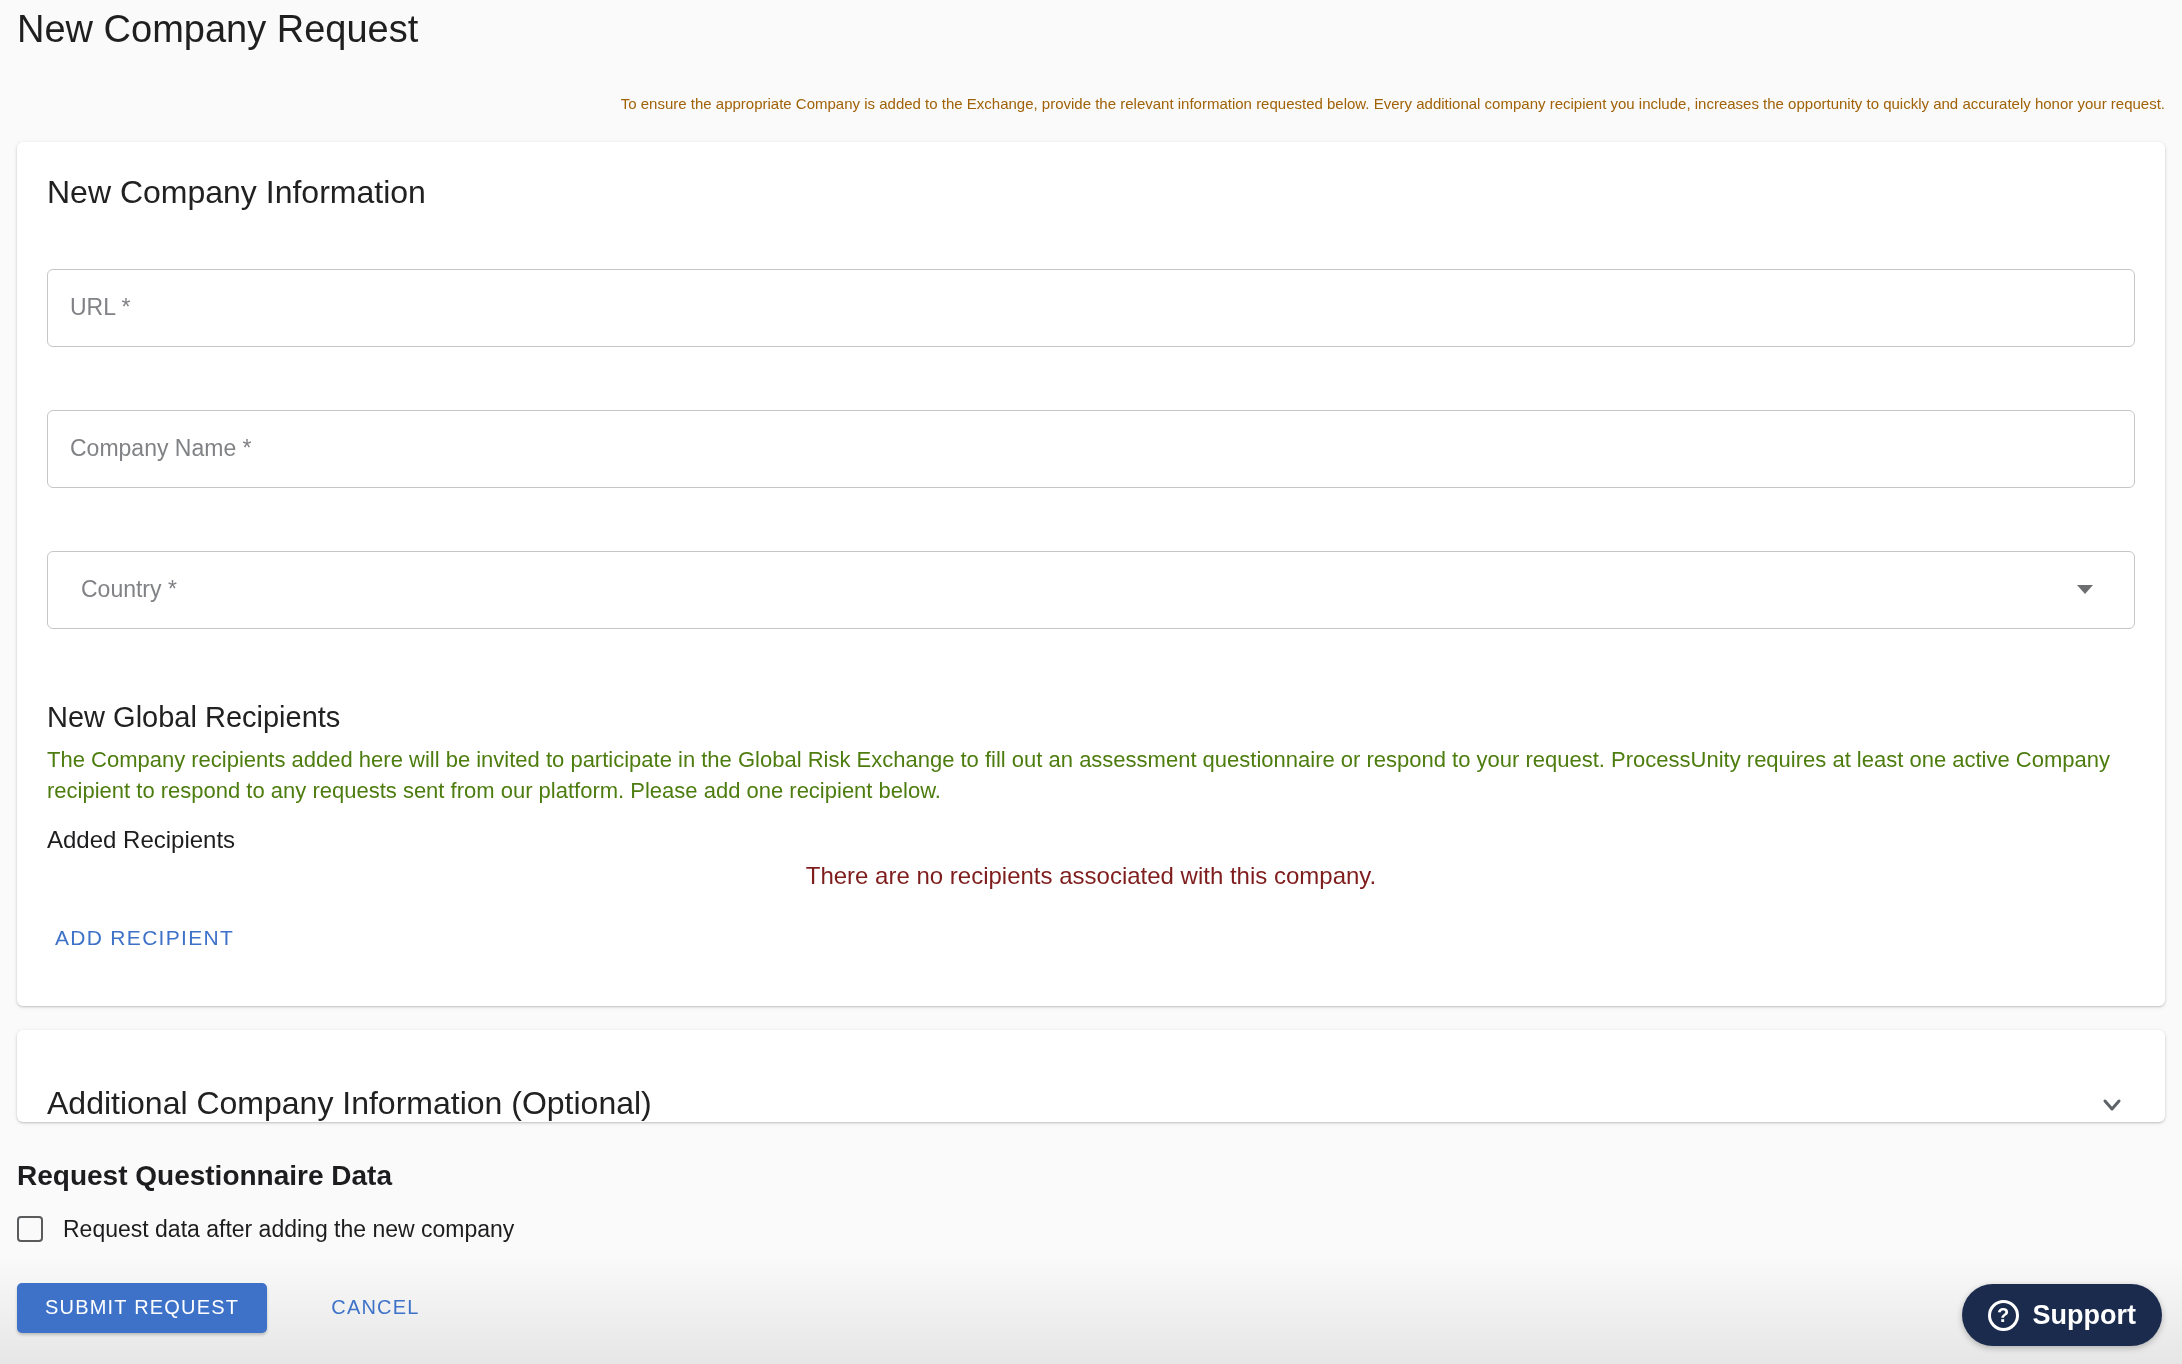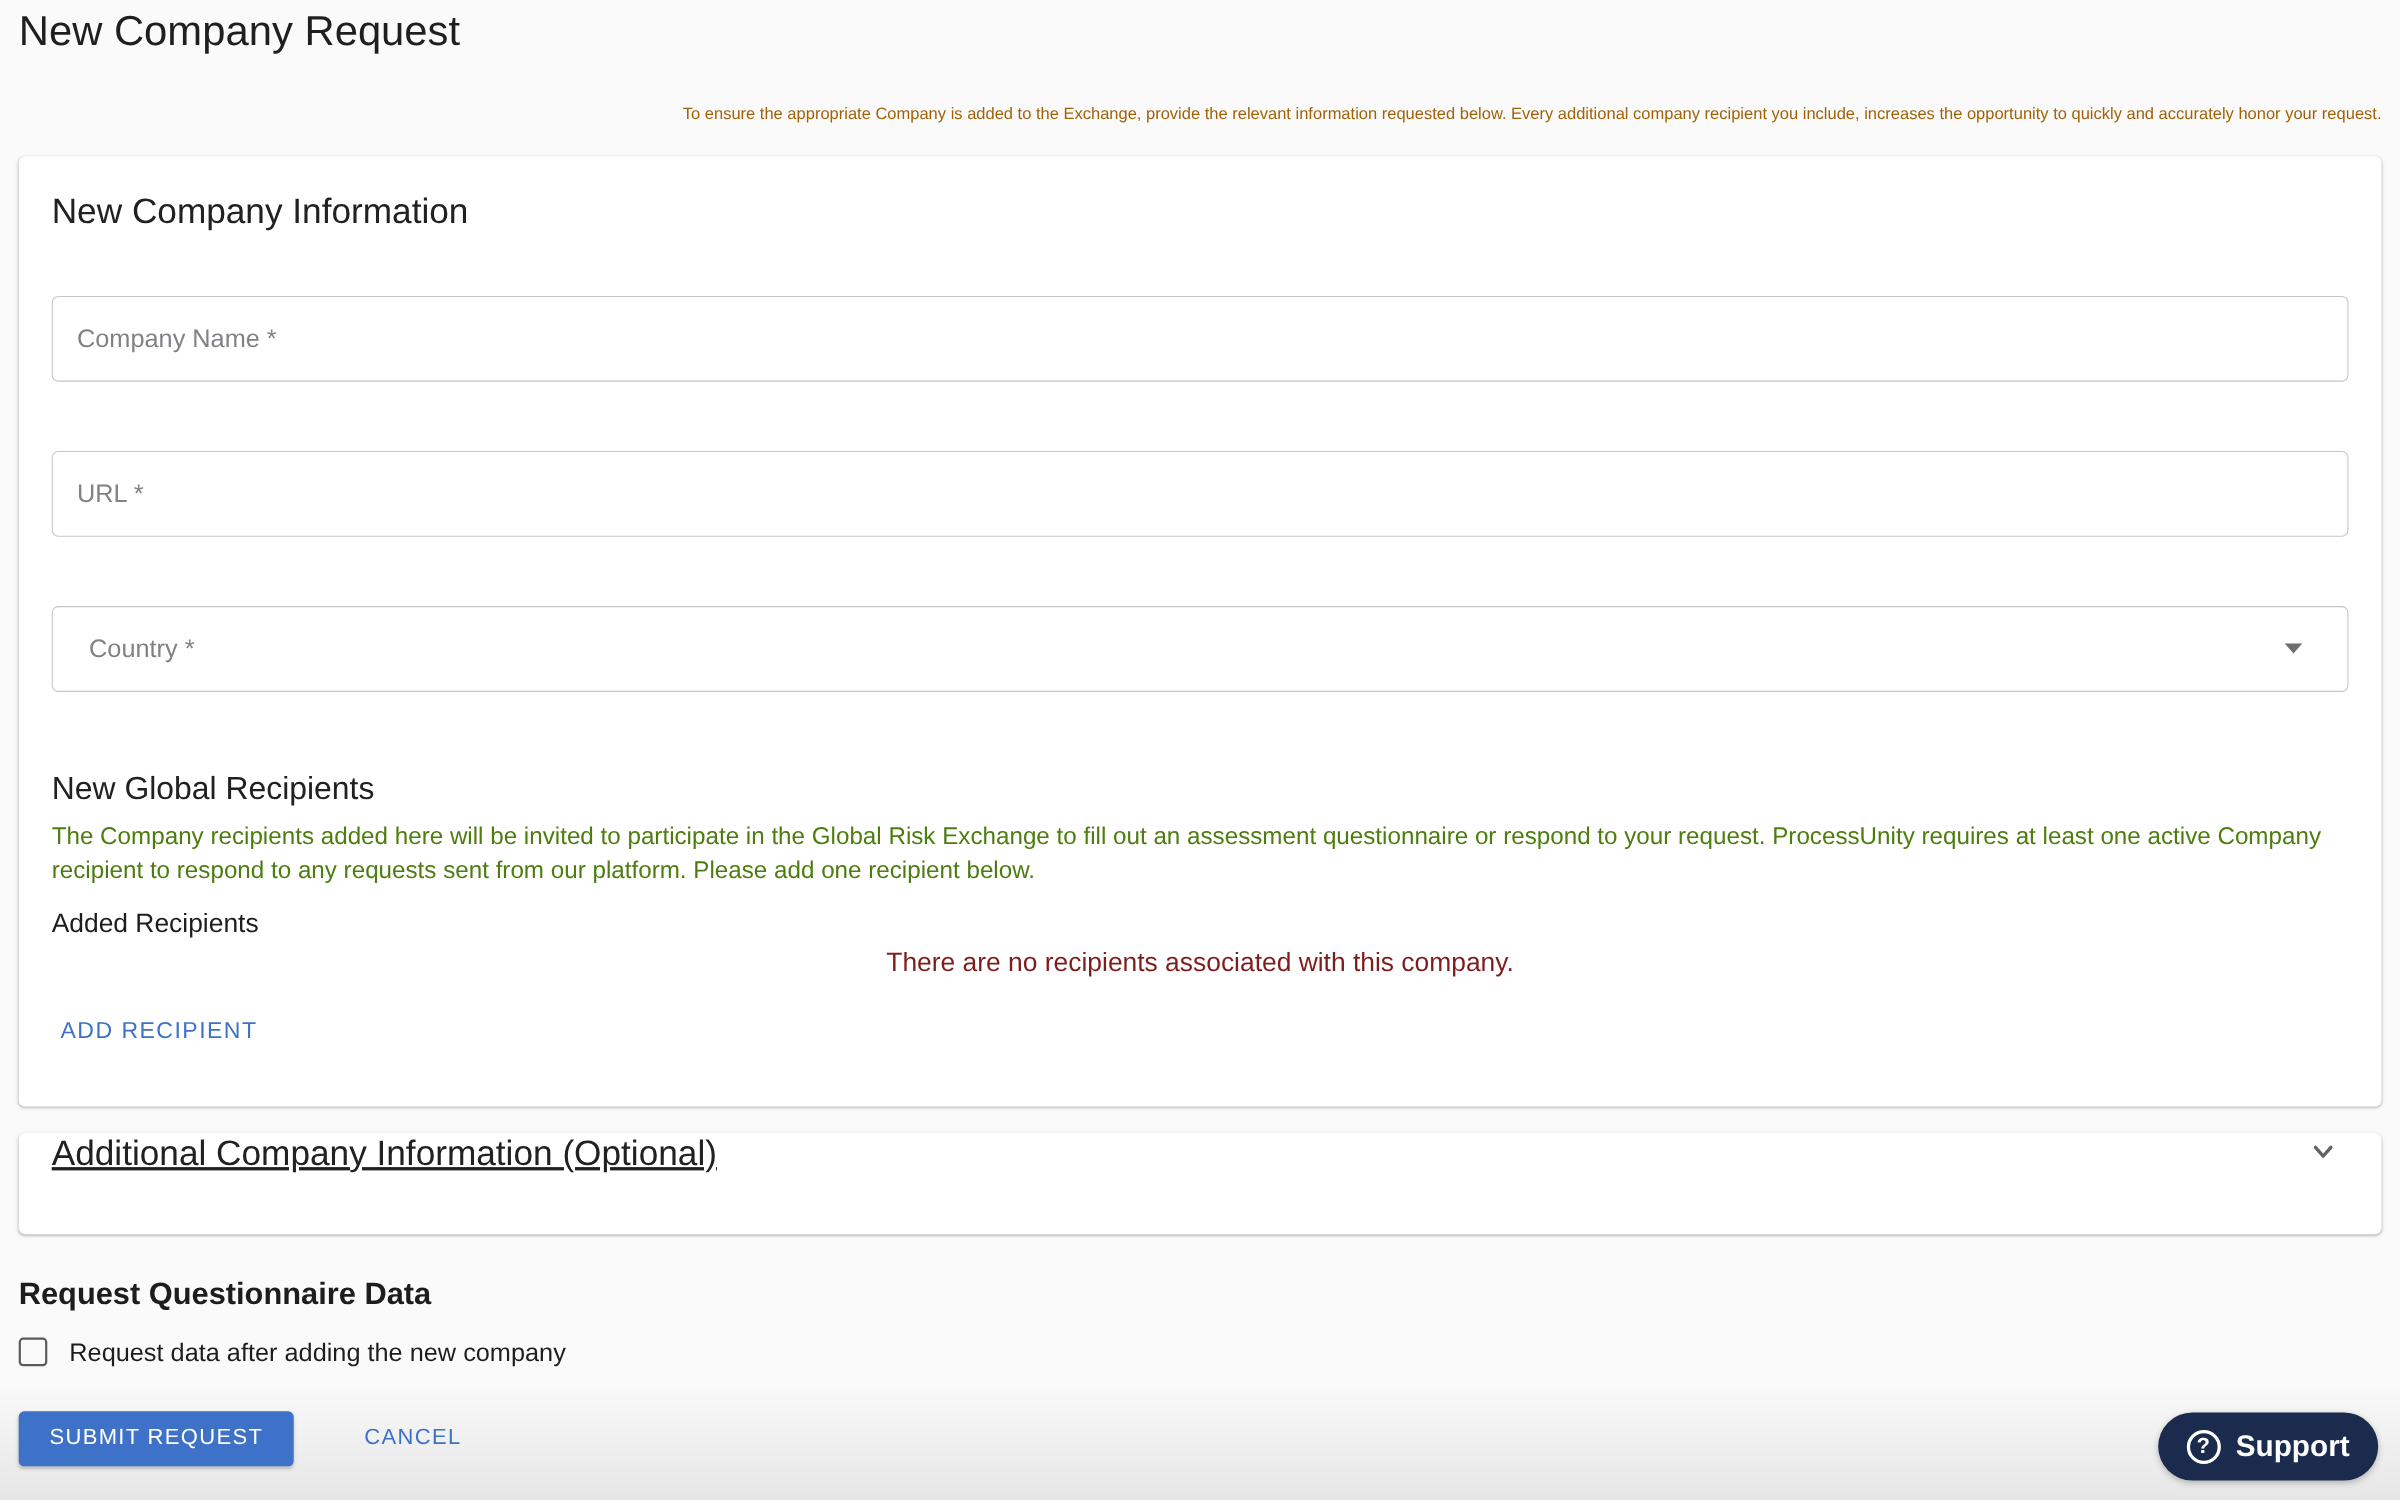--- a/index.html
+++ b/index.html
@@ -116,25 +116,24 @@
     font-size: 21px;
     font-family: "Liberation Sans", sans-serif;
     letter-spacing: 1.3px;
     cursor: pointer;
   }
 
   .card.accordion {
     margin-top: 24px;
     height: 92px;
     display: flex;
-    align-items: flex-start;
+    align-items: flex-end;
     justify-content: space-between;
     padding: 0 30px;
     cursor: pointer;
-    text-decoration: underline;
   }
   .accordion-heading {
     font-size: 32px;
     font-weight: 400;
     color: #212121;
     margin: 0;
   }
   .chevron { display: flex; align-items: center; margin-right: 6px; }
 
   .rqd-heading {
@@ -234,25 +233,25 @@
 <div class="page">
 
   <h1 class="page-title">New Company Request</h1>
 
   <p class="page-description">To ensure the appropriate Company is added to the Exchange, provide the relevant information requested below. Every additional company recipient you include, increases the opportunity to quickly and accurately honor your request.</p>
 
   <div class="card main">
     <h2 class="card-heading">New Company Information</h2>
 
     <div class="field-row">
+      <input type="text" class="text-field" placeholder="URL *" style="">
+    </div>
+
+    <div class="field-row">
       <input type="text" class="text-field" placeholder="Company Name *" style="">
-    </div>
-
-    <div class="field-row">
-      <input type="text" class="text-field" placeholder="URL *" style="">
     </div>
 
     <div class="select-field">
       <span>Country *</span>
       <span class="select-arrow"></span>
     </div>
 
     <h3 class="recipients-heading">New Global Recipients</h3>
     <p class="recipients-desc">The Company recipients added here will be invited to participate in the Global Risk Exchange to fill out an assessment questionnaire or respond to your request. ProcessUnity requires at least one active Company recipient to respond to any requests sent from our platform. Please add one recipient below.</p>
 

